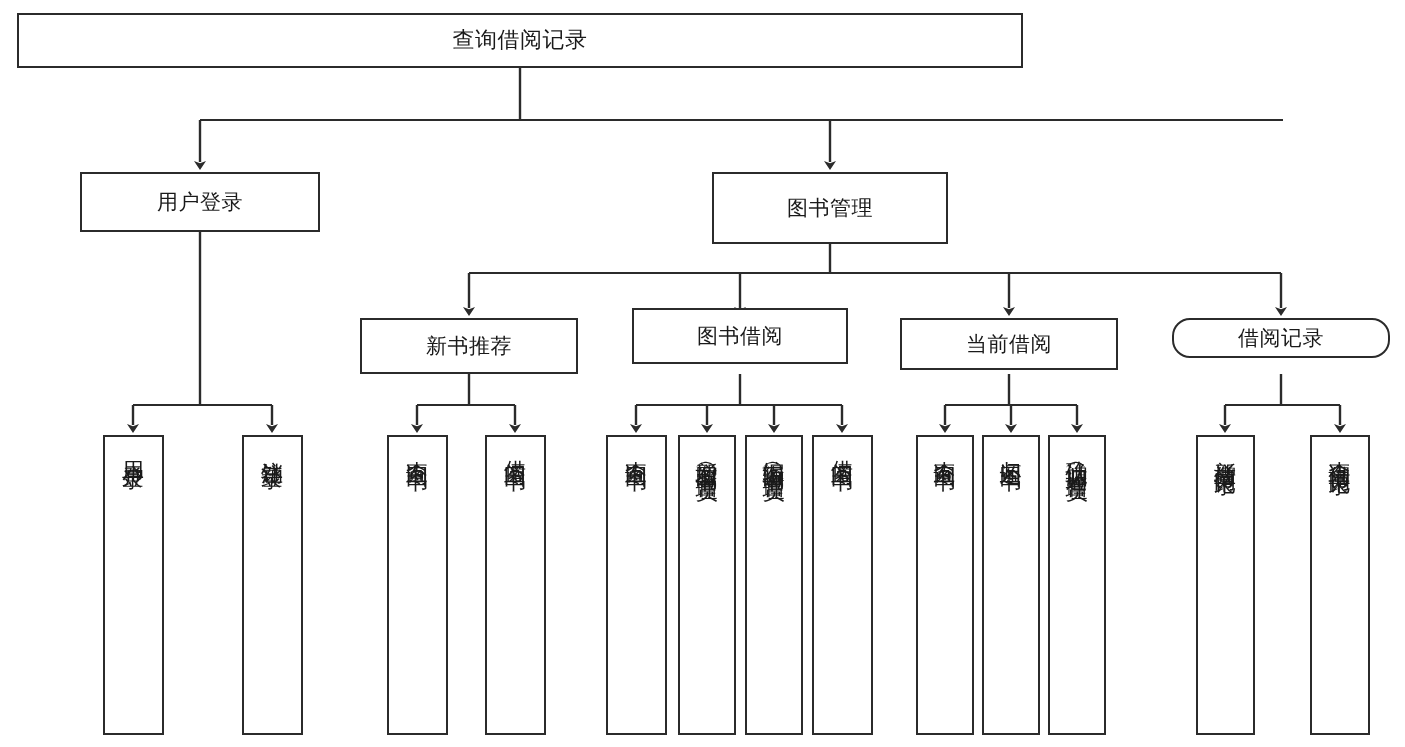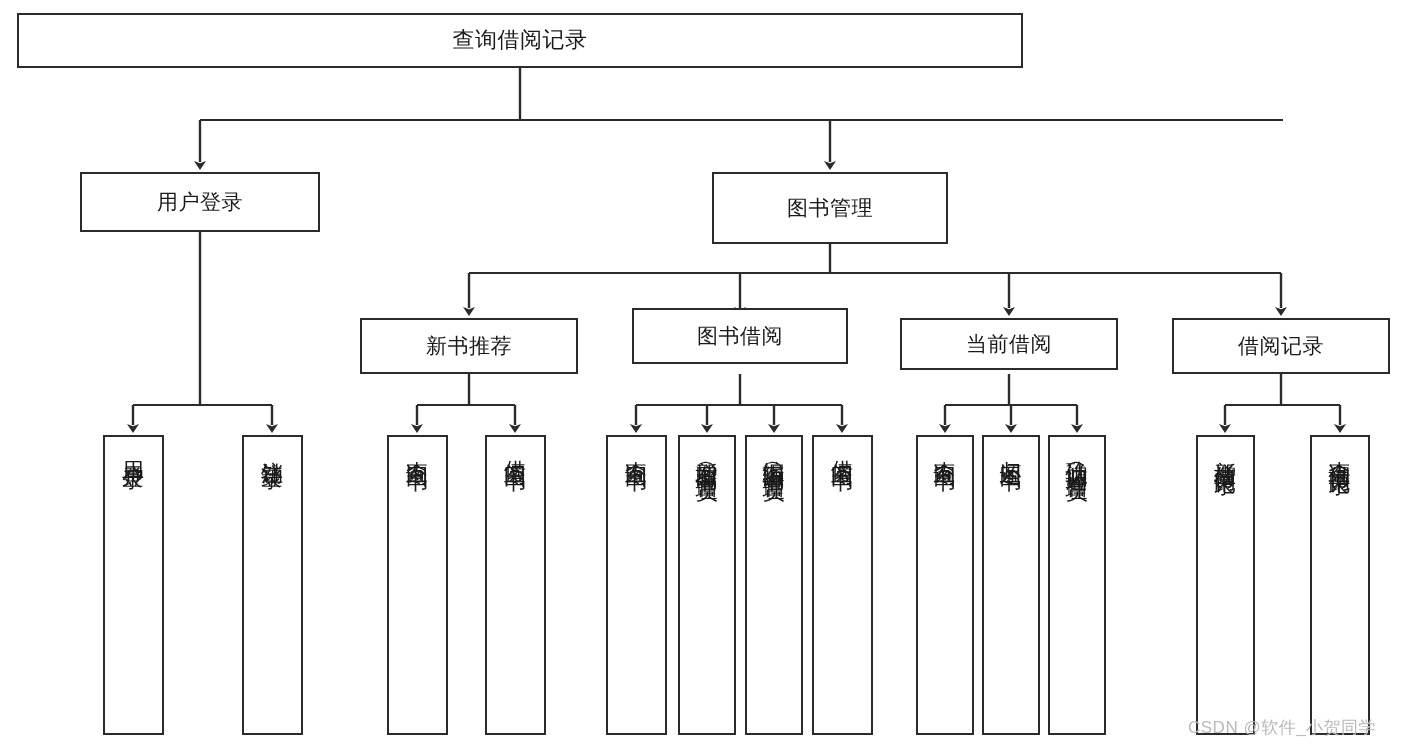--- a/index.html
+++ b/index.html
@@ -133,21 +133,21 @@
 
   <div class="node horiz" style="left: 360px; top: 318px; width: 218px; height: 56px;">
     <span>新书推荐</span>
   </div>
   <div class="node horiz" style="left: 632px; top: 308px; width: 216px; height: 56px;">
     <span>图书借阅</span>
   </div>
   <div class="node horiz" style="left: 900px; top: 318px; width: 218px; height: 52px;">
     <span>当前借阅</span>
   </div>
-  <div class="node horiz" style="left: 1172px; top: 318px; width: 218px; height: 56px;">
+  <div class="node horiz" style="left: 1172px; top: 318px; width: 218px; height: 40px; border-radius: 18px;">
     <span>借阅记录</span>
   </div>
 
   <div class="node leaf" style="left: 103px; top: 435px; width: 61px; height: 300px;">
     <span class="vlabel">用户登录</span>
   </div>
   <div class="node leaf" style="left: 242px; top: 435px; width: 61px; height: 300px;">
     <span class="vlabel">注销登录</span>
   </div>
 
@@ -181,15 +181,14 @@
     <span class="vlabel">确认归还（管理员）</span>
   </div>
 
   <div class="node leaf" style="left: 1196px; top: 435px; width: 59px; height: 300px;">
     <span class="vlabel">新增借阅记录</span>
   </div>
   <div class="node leaf" style="left: 1310px; top: 435px; width: 60px; height: 300px;">
     <span class="vlabel">查询借阅记录</span>
   </div>
 
-  <div class="watermark" style="left:1188px; top:716px;">CSDN @软件_小贺同学</div>
 
 </div>
 
 </body></html>

